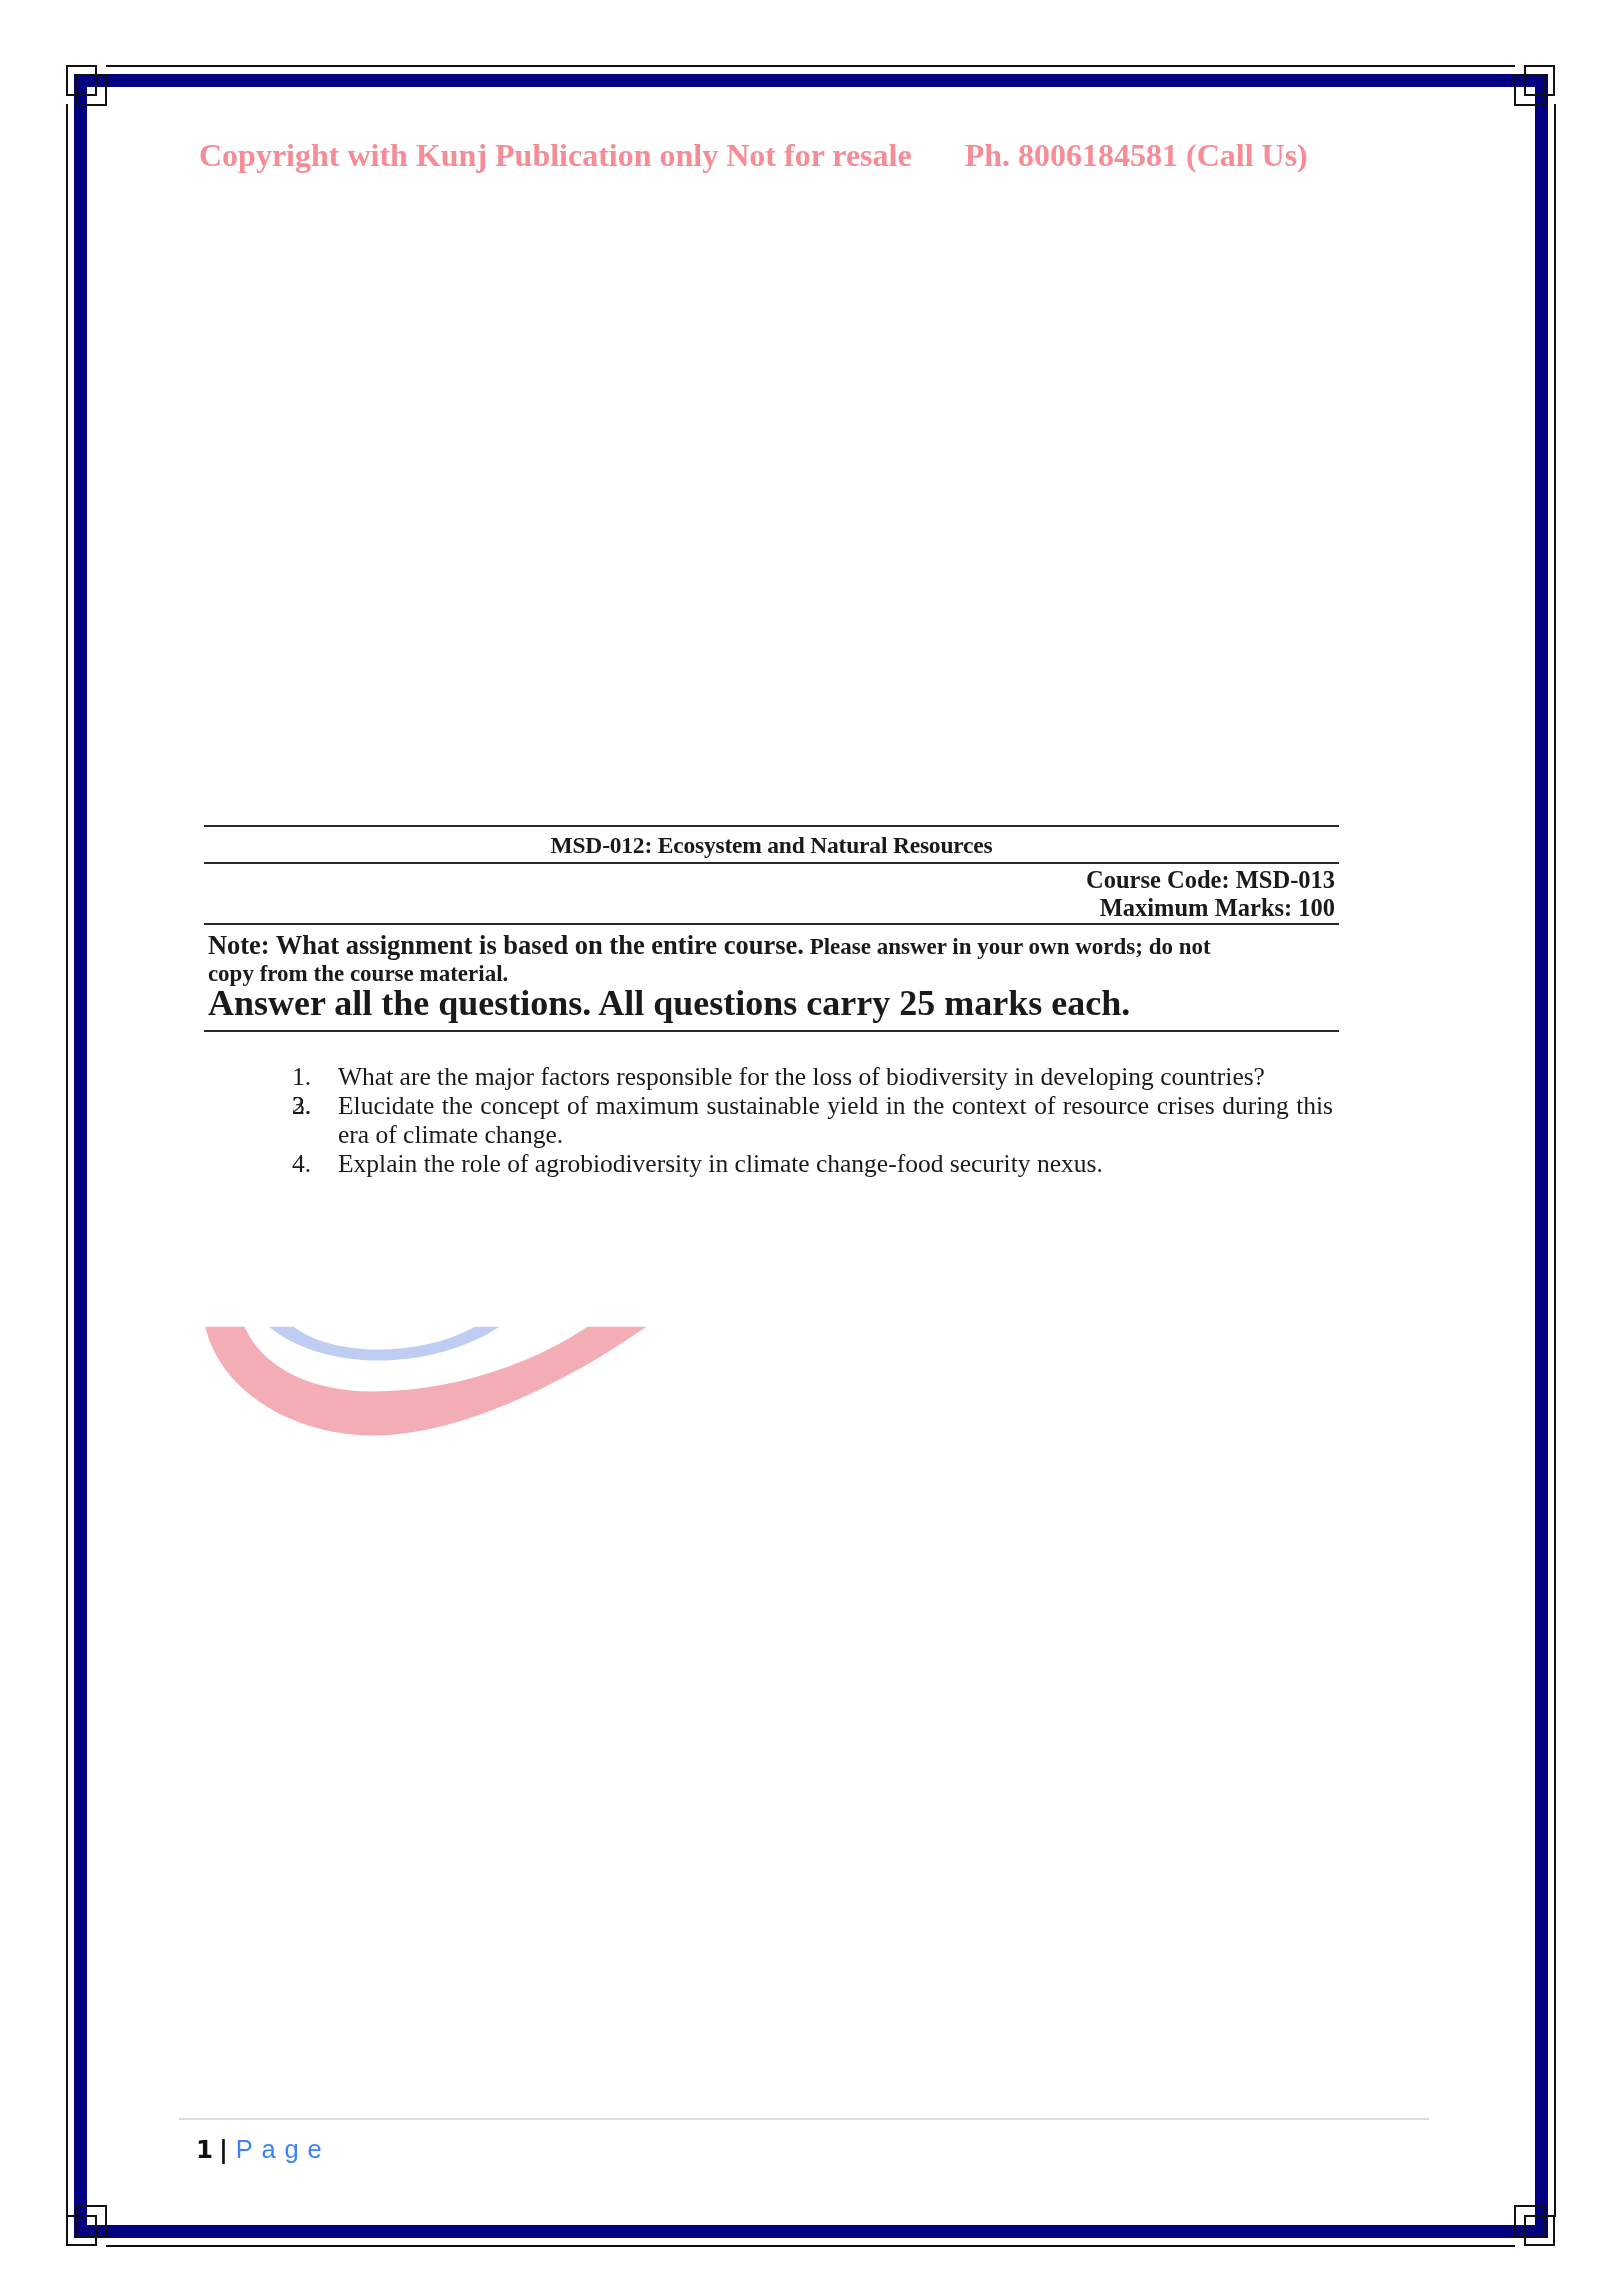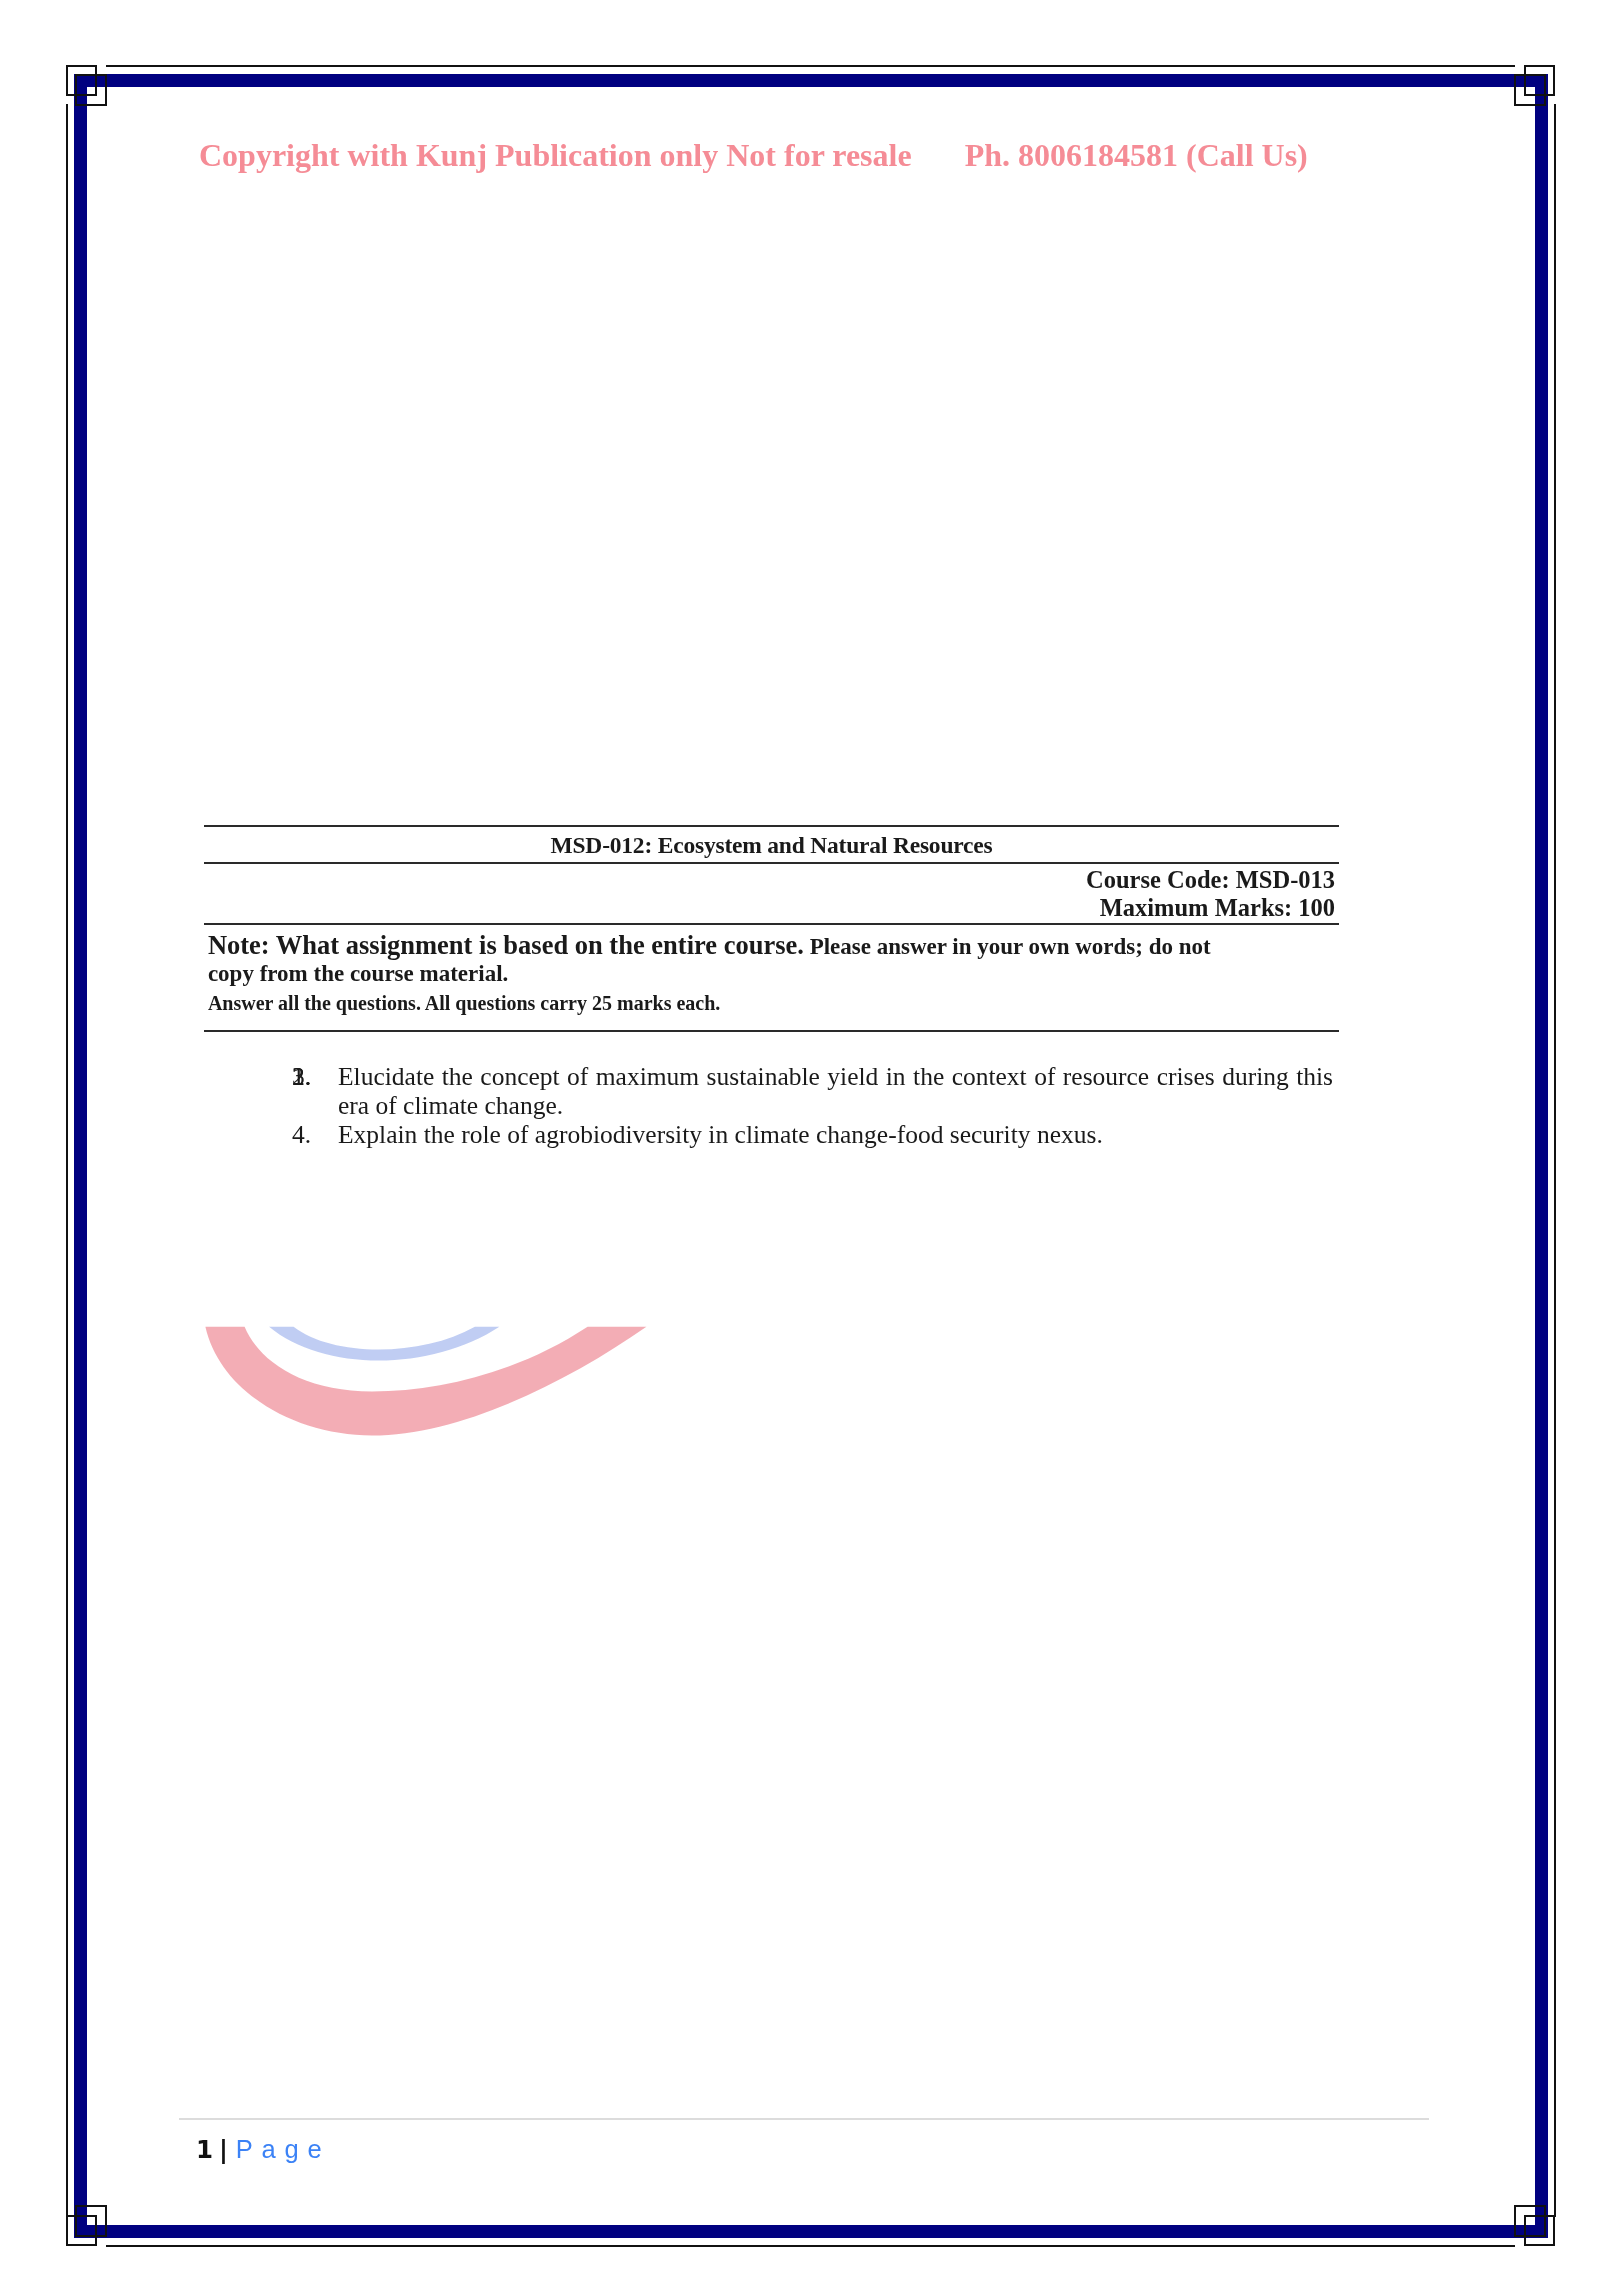--- a/index.html
+++ b/index.html
@@ -28,21 +28,21 @@
   }
   .meta {
     position:absolute; right:3.9px; text-align:right; font-weight:bold; font-size:24.5px; line-height:28px;
   }
   .note {
     position:absolute; left:3.9px; top:106px; width:1127px; font-weight:bold;
   }
   .note .l1 { font-size:26.5px; line-height:29px; }
   .note .l1 .small { font-size:23px; }
   .note .l2 { font-size:23px; line-height:26.5px; }
-  .note .l3 { font-size:20px; line-height:30px; }
+  .note .l3 { font-size:36px; line-height:30px; }
 
   .qlist {
     position:absolute; left:292px; top:1062px; width:1041px;
     font-size:25.5px; line-height:29px; color:#1a1a1a; margin:0; padding:0; list-style:none;
   }
   .qlist li { position:relative; padding-left:46px; text-align:justify; }
   .qlist .num { position:absolute; left:0; top:0; }
 
   .watermark { position:absolute; left:176px; top:1313px; width:588px; height:147px; }
 
@@ -93,21 +93,21 @@
   <div class="rule" style="top:98px; height:2px;"></div>
   <div class="note">
     <div class="l1"><span>Note: What assignment is based on the entire course.</span><span class="small"> Please answer in your own words; do not</span></div>
     <div class="l2">copy from the course material.</div>
     <div class="l3">Answer all the questions. All questions carry 25 marks each.</div>
   </div>
   <div class="rule" style="top:205px; height:2px;"></div>
 </div>
 
 <ol class="qlist">
-  <li><span class="num">1.</span></li>
+  <li><span class="num">1.</span><span>What are the major factors responsible for the loss of biodiversity in developing countries?</span></li>
   <li><span class="num">2.</span></li>
   <li><span class="num">3.</span><span>Elucidate the concept of maximum sustainable yield in the context of resource crises during this era of climate change.</span></li>
   <li><span class="num">4.</span><span>Explain the role of agrobiodiversity in climate change-food security nexus.</span></li>
 </ol>
 
 <svg class="watermark" viewBox="0 0 600 150" xmlns="http://www.w3.org/2000/svg">
   <path d="M95 14 C 150 60, 260 60, 330 14 L 305 14 C 250 45, 160 45, 120 14 Z" fill="#b9c8f2" opacity="0.9"></path>
   <path d="M30 14 C 45 80, 120 125, 200 125 C 290 125, 400 70, 480 14 L 420 14 C 350 60, 270 80, 200 80 C 130 80, 85 50, 70 14 Z" fill="#f2a9b1" opacity="0.95"></path>
 </svg>
 

